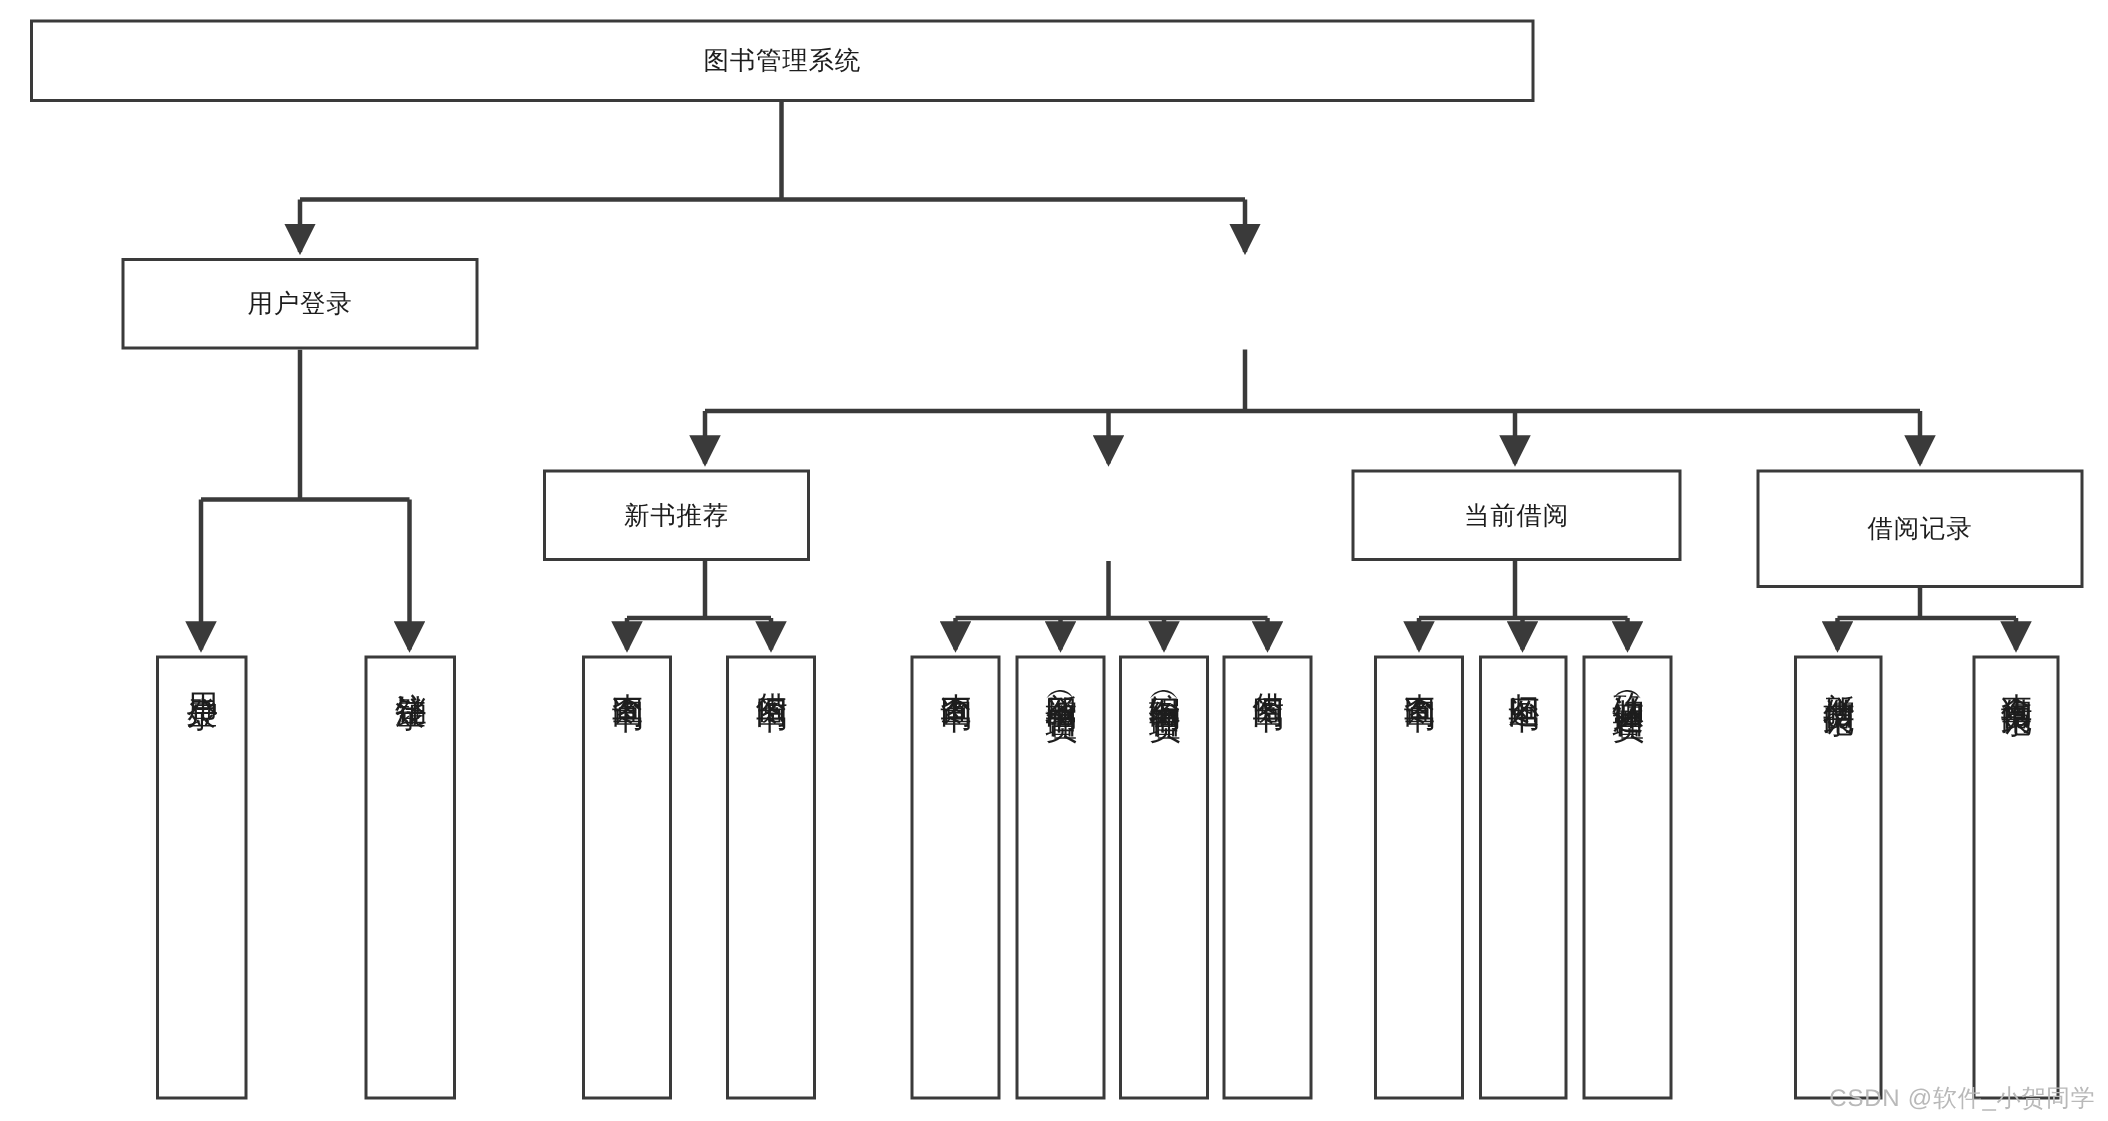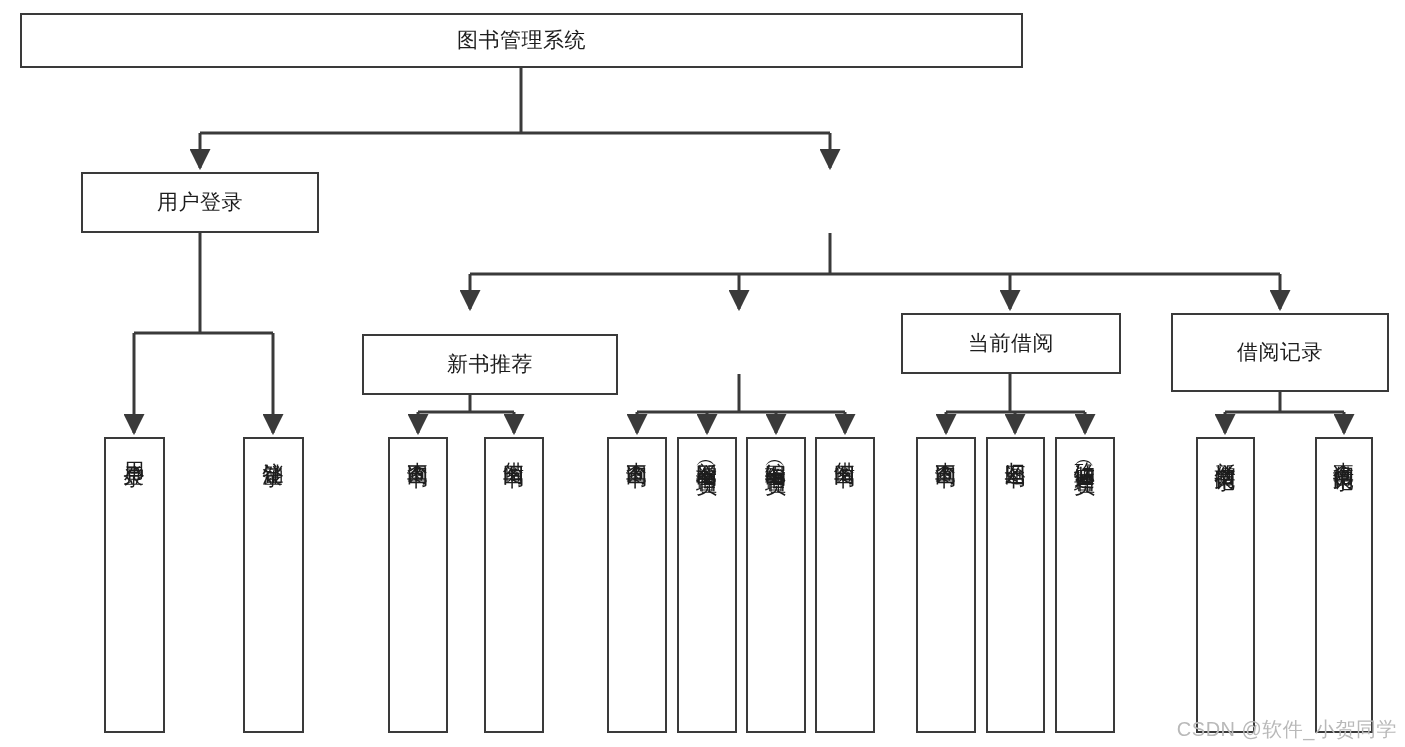--- a/index.html
+++ b/index.html
@@ -30,41 +30,41 @@
     box-sizing: border-box;
     background: #ffffff;
     border: 2px solid #3a3a3a;
     display: flex;
     align-items: center;
     justify-content: center;
     color: #1d1d1d;
     line-height: 1.25;
   }
   .node.h {
-    font-size: 21px;
+    font-size: 17px;
     letter-spacing: 0.5px;
   }
   .node.v {
     font-size: 21px;
     padding-top: 6px;
     align-items: flex-start;
     justify-content: center;
   }
   .node.v .vtext {
     writing-mode: vertical-rl;
     text-orientation: upright;
     letter-spacing: 2px;
     line-height: 1;
     white-space: nowrap;
   }
   .watermark {
     position: absolute;
     right: 8px;
     bottom: 4px;
-    font-size: 20px;
+    font-size: 16px;
     color: #b9b9b9;
     letter-spacing: 0.5px;
     white-space: nowrap;
   }
 </style>
 </head>
 <body>
 
 <div id="canvas">
 
@@ -119,21 +119,21 @@
   </svg>
 
   <div class="node h" id="node-root" style="left: 20px; top: 13px; width: 1003px; height: 55px;">
     <span>图书管理系统</span>
   </div>
 
   <div class="node h" id="node-l2-0" style="left: 81px; top: 172px; width: 238px; height: 61px;">
     <span>用户登录</span>
   </div>
 
-  <div class="node h" id="node-l3-0" style="left: 362px; top: 313px; width: 256px; height: 61px; margin-top: 21px;">
+  <div class="node h" id="node-l3-0" style="left: 362px; top: 313px; width: 178px; height: 61px;">
     <span>新书推荐</span>
   </div>
   <div class="node h" id="node-l3-2" style="left: 901px; top: 313px; width: 220px; height: 61px;">
     <span>当前借阅</span>
   </div>
   <div class="node h" id="node-l3-3" style="left: 1171px; top: 313px; width: 218px; height: 79px;">
     <span>借阅记录</span>
   </div>
 
   <div class="node v" id="node-leaf-0" style="left: 104px; top: 437px; width: 61px; height: 296px;">

